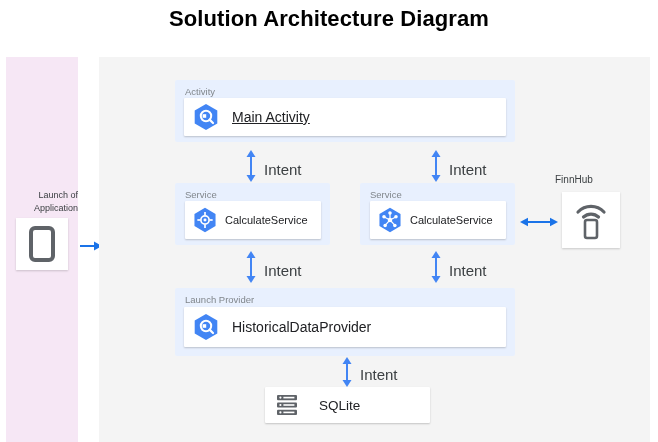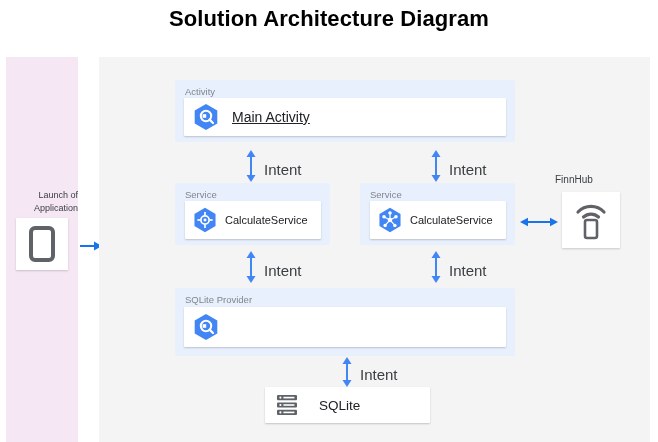--- a/index.html
+++ b/index.html
@@ -296,32 +296,33 @@
 <div class="arrow" style="left:430px; top:251px;">
   <svg width="12" height="32" viewBox="0 0 12 32" aria-hidden="true">
     <line x1="6" y1="4" x2="6" y2="28" stroke="#4285f4" stroke-width="2"></line>
     <polygon points="6,0 10.5,7 1.5,7" fill="#4285f4"></polygon>
     <polygon points="6,32 10.5,25 1.5,25" fill="#4285f4"></polygon>
   </svg>
 </div>
 <div class="arrow-label" style="left:449px; top:262px;">Intent</div>
 
 <div class="group" id="provider-group">
-  <div class="group-label">SQLite Provider</div>
+  <div class="group-label">Launch Provider</div>
 </div>
 
 <div class="node" id="provider-node">
   <span class="node-icon">
     <svg width="30" height="30" viewBox="0 0 30 30" aria-hidden="true">
       <polygon points="15,2 26.3,8.5 26.3,21.5 15,28 3.7,21.5 3.7,8.5" fill="#4285f4"></polygon>
       <circle cx="15" cy="14" r="5.2" fill="none" stroke="#ffffff" stroke-width="2"></circle>
       <line x1="18.6" y1="17.6" x2="22" y2="21" stroke="#ffffff" stroke-width="2.2" stroke-linecap="round"></line>
       <rect x="11.6" y="12.2" width="3.6" height="3.6" fill="#ffffff"></rect>
     </svg>
   </span>
+  <span class="node-label">HistoricalDataProvider</span>
 </div>
 
 <div class="arrow" style="left:341px; top:357px;">
   <svg width="12" height="30" viewBox="0 0 12 30" aria-hidden="true">
     <line x1="6" y1="4" x2="6" y2="26" stroke="#4285f4" stroke-width="2"></line>
     <polygon points="6,0 10.5,7 1.5,7" fill="#4285f4"></polygon>
     <polygon points="6,30 10.5,23 1.5,23" fill="#4285f4"></polygon>
   </svg>
 </div>
 <div class="arrow-label" style="left:360px; top:366px;">Intent</div>

